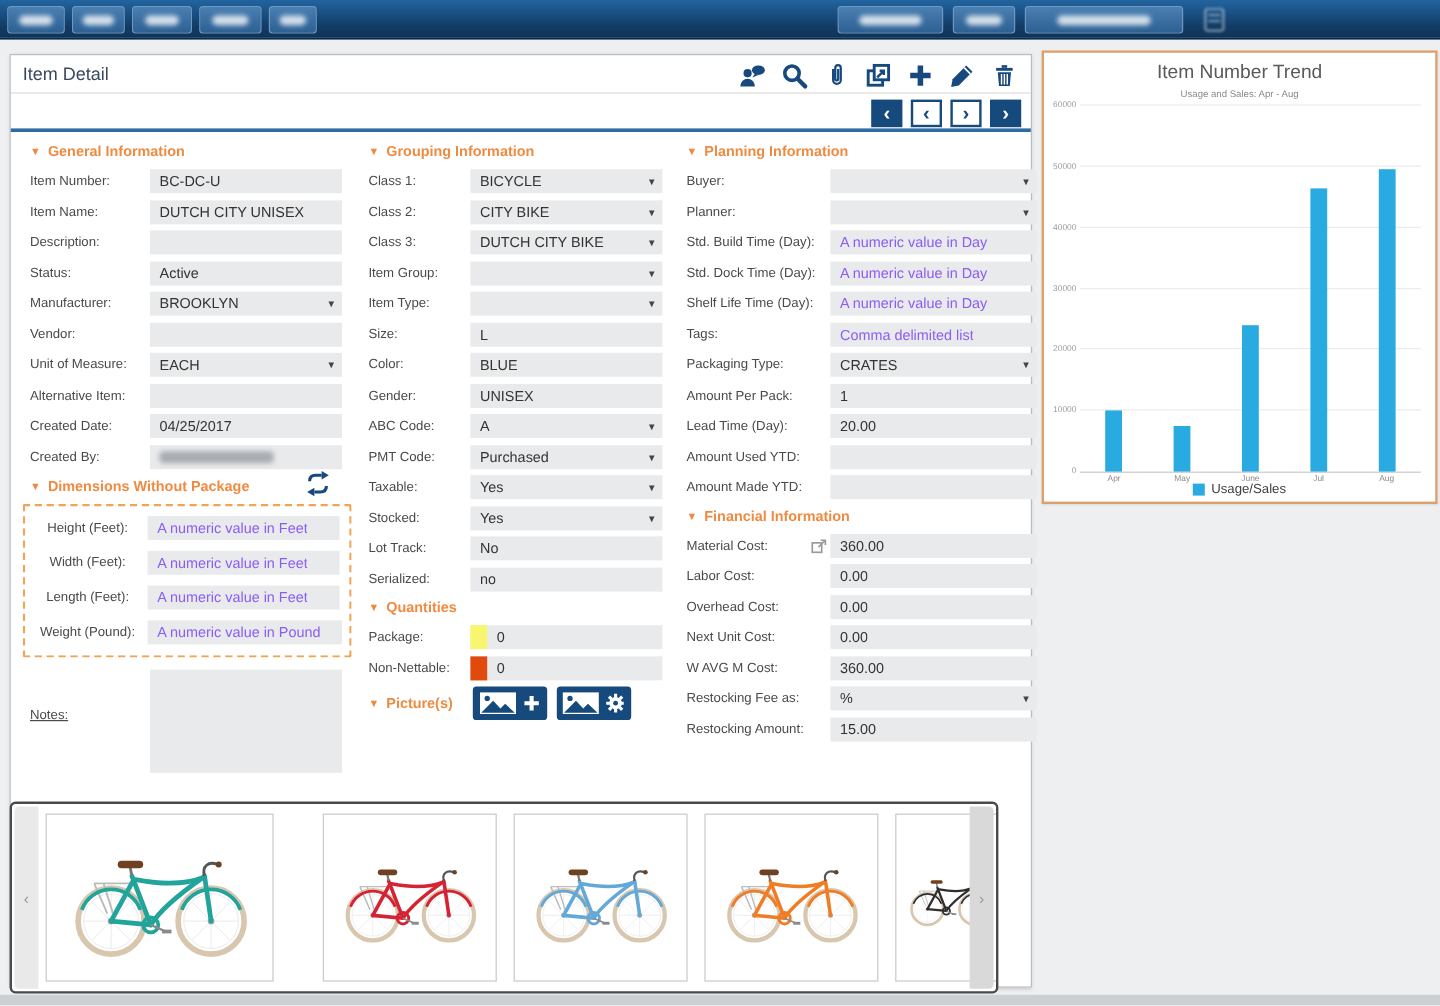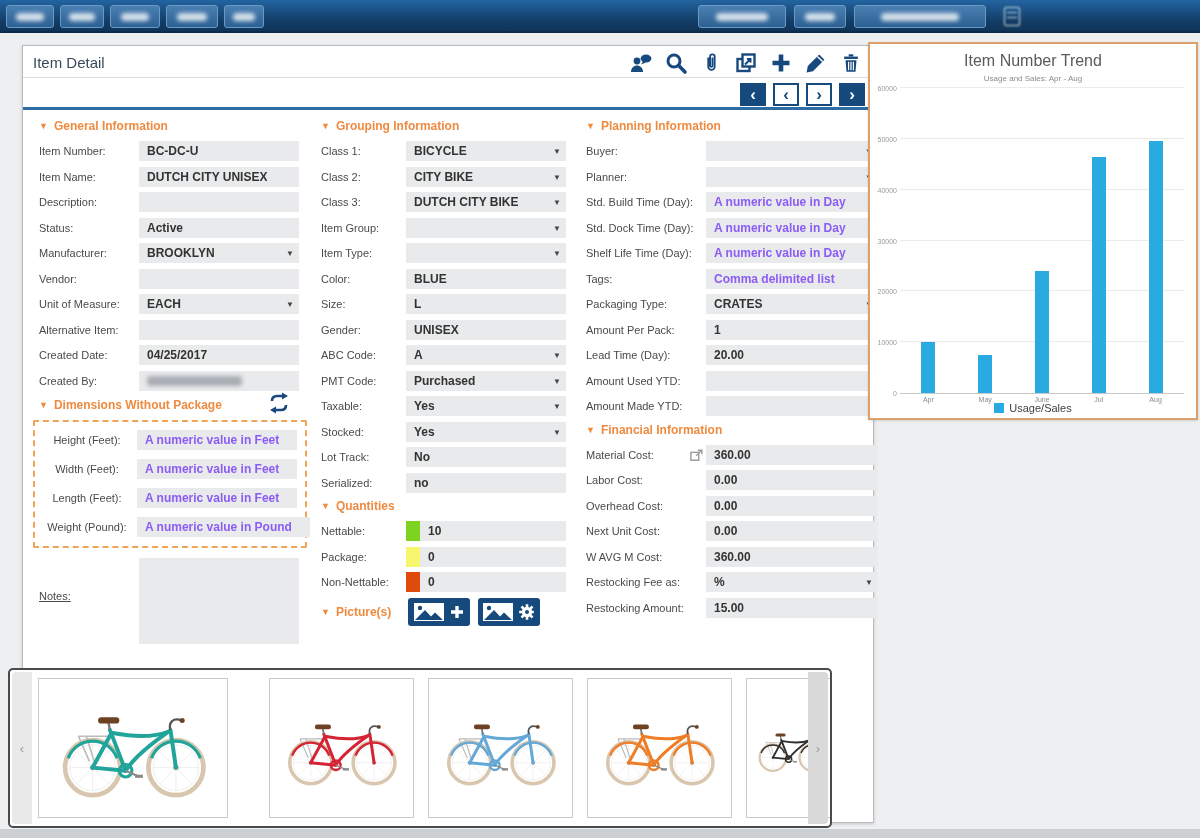--- a/index.html
+++ b/index.html
@@ -24,21 +24,21 @@
     border:1px solid #6c98c4;
     display:flex; align-items:center; justify-content:center;
   }
   .navblur { height:8px; width:60%; background:rgba(255,255,255,.78); border-radius:4px; filter:blur(2.2px); }
   .navicon { position:absolute; top:7px; width:16px; height:19px; border:1.5px solid rgba(255,255,255,.85);
     border-radius:2px; filter:blur(1.2px);}
   .navicon::after{content:""; position:absolute; left:2px; right:2px; top:4px; border-top:1.5px solid rgba(255,255,255,.8);
     box-shadow:0 5px 0 rgba(255,255,255,.8);}
   
   .panel {
-    position:absolute; left:22px; top:45px; width:852px; height:778px;
+    position:absolute; left:8px; top:45px; width:852px; height:778px;
     background:#fff; border:1px solid #b9bdc1; box-shadow:0 1px 3px rgba(0,0,0,.18);
   }
   .panel-title { position:absolute; left:10px; top:8px; font-size:15px; color:#39495c; }
   .toolbar { position:absolute; right:10px; top:5px; display:flex; gap:11px; align-items:center; }
   .tbtn { width:24px; height:24px; cursor:pointer; display:flex; align-items:center; justify-content:center; }
   .hdr-div { position:absolute; left:0; right:0; top:31px; border-top:1px solid #dcdcdc; }
   
   .tabs { position:absolute; left:2px; top:38px; height:24px; display:flex; }
   .tab-shell { height:24px; margin-right:3px; clip-path:polygon(0 0, calc(100% - 13px) 0, 100% 100%, 0 100%);
     background:#b3b3b3; position:relative; }
@@ -58,21 +58,21 @@
   .col1 { left:16px;  width:266px; }
   .col2 { left:298px; width:248px; }
   .col3 { left:563px; width:292px; }
   .sec { height:16px; margin-bottom:7px; color:#ef8b41; font-weight:bold; font-size:12px; display:flex; align-items:center; gap:6px; }
   .sec .tri { font-size:9px; }
   .row { display:flex; align-items:center; height:20px; margin-bottom:5.5px; }
   .lbl { color:#4a4a4a; font-size:11px; flex:0 0 100px; }
   .col2 .lbl { flex-basis:85px; }
   .col3 .lbl { flex-basis:120px; }
   .fld { position:relative; background:#e9eaeb; height:20px; flex:0 0 160px; display:flex; align-items:center;
-    padding:0 18px 0 8px; font-size:12px; color:#333; cursor:text;font-weight:bold; }
+    padding:0 18px 0 8px; font-size:12px; color:#333; cursor:text; }
   .col3 .fld { flex-basis:172px; }
   .fld .txt { font-style:normal; white-space:nowrap; overflow:hidden; }
   .fld .ph { color:#8b5cf6; }
   .fld .caret { position:absolute; right:5px; top:6px; font-size:8px; color:#444; font-style:normal; }
   .chip { width:14px; height:20px; margin:0 8px 0 -8px; flex:0 0 14px; }
   .redact { width:95px; height:10px; border-radius:3px; background:#a8adb3; filter:blur(2px); }
   .dimsbox { border:2px dashed #f2a455; border-radius:2px; padding:8px 6px 0 2px; margin:6px 0 0 -6px; width:274px;text-align:center; }
   .dimsbox .row { margin-bottom:9px; }
   .notesrow { display:flex; margin-top:10px; }
   .notesrow .lbl { padding-top:32px;text-decoration:underline; }
@@ -353,29 +353,29 @@
         </span>
       </div>
     <div class="row">
         <span class="lbl">Item Type:</span>
         <span class="fld">
           <i class="txt"></i>
           <i class="caret">▼</i>
         </span>
       </div>
     <div class="row">
+        <span class="lbl">Size:</span>
+        <span class="fld">
+          <i class="txt">L</i>
+        </span>
+      </div>
+    <div class="row">
         <span class="lbl">Color:</span>
         <span class="fld">
           <i class="txt">BLUE</i>
-        </span>
-      </div>
-    <div class="row">
-        <span class="lbl">Size:</span>
-        <span class="fld">
-          <i class="txt">L</i>
         </span>
       </div>
     <div class="row">
         <span class="lbl">Gender:</span>
         <span class="fld">
           <i class="txt">UNISEX</i>
         </span>
       </div>
     <div class="row">
         <span class="lbl">ABC Code:</span>
@@ -416,27 +416,20 @@
         <span class="fld">
           <i class="txt">no</i>
         </span>
       </div>
 
     <div class="sec">
         <span class="tri">▼</span>
         <span>Quantities</span>
       </div>
 
-    <div class="row">
-        <span class="lbl">Nettable:</span>
-        <span class="fld">
-          <i class="chip" style="background:#7ed321"></i>
-          <i class="txt">10</i>
-        </span>
-      </div>
     <div class="row">
         <span class="lbl">Package:</span>
         <span class="fld">
           <i class="chip" style="background:#f7f66e"></i>
           <i class="txt">0</i>
         </span>
       </div>
     <div class="row">
         <span class="lbl">Non-Nettable:</span>
         <span class="fld">

